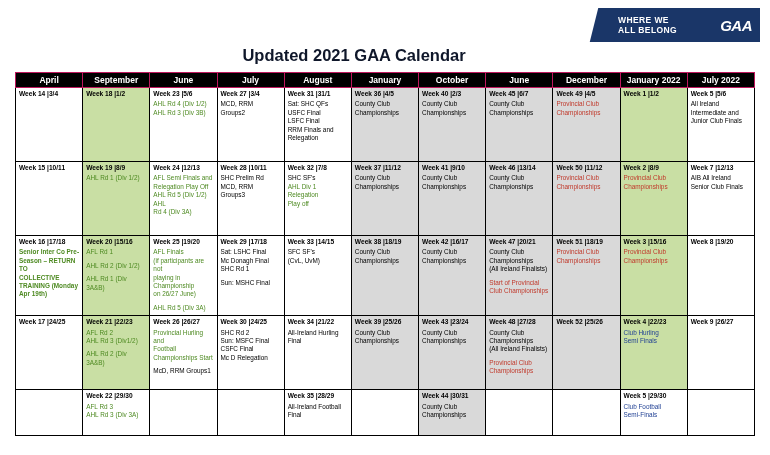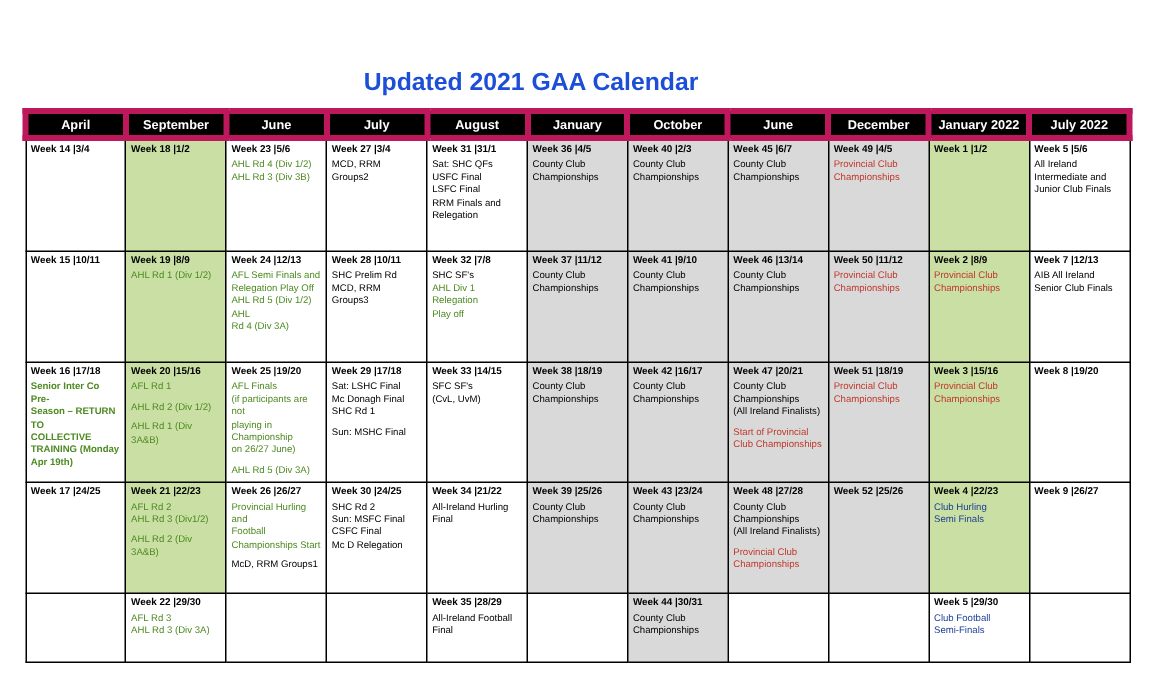--- a/index.html
+++ b/index.html
@@ -32,35 +32,35 @@
     position:relative;z-index:2;
     margin-left:auto;margin-right:8px;
     color:#ffffff;font-size:15px;font-weight:bold;font-style:italic;
     letter-spacing:-.5px;
   }
 
   
   .title{
     position:absolute;top:46px;left:0;width:708px;
     text-align:center;
-    color:#1d4ed8;font-size:16.5px;font-weight:bold;
+    color:#0f172a;font-size:16.5px;font-weight:bold;
   }
 
   
   table.cal{
     position:absolute;left:15px;top:72px;
     width:740px;
     border-collapse:collapse;
     table-layout:fixed;
   }
   table.cal th{
     background:#000000;color:#ffffff;
     font-size:8.5px;font-weight:bold;
     height:14px;padding:0;
-    border:4px solid #be185d;
+    border:1px solid #be185d;
     text-align:center;
   }
   table.cal td{
     border:1px solid #000000;
     vertical-align:top;
     padding:2px 3px 3px 3px;
     font-size:6.4px;
     line-height:8.4px;
     height:68px;
   }
@@ -83,20 +83,28 @@
   .t-red{color:#c0392b;}
   .t-black{color:#000000;}
   .t-blue{color:#1f3f93;}
   .b{font-weight:bold;}
 </style>
 </head>
 <body>
 
 <div class="page">
 
+  <div class="logo">
+    <div class="swoosh"></div>
+    <div class="txt">
+      <div>WHERE WE</div>
+      <div>ALL BELONG</div>
+    </div>
+    <div class="gaa">GAA</div>
+  </div>
 
   <div class="title">Updated 2021 GAA Calendar</div>
 
   <table class="cal">
     <thead>
       <tr id="hdr">
           <th>April</th>
           <th>September</th>
           <th>June</th>
           <th>July</th>

